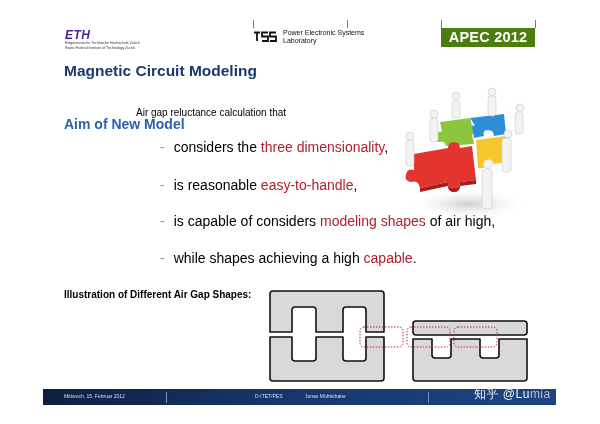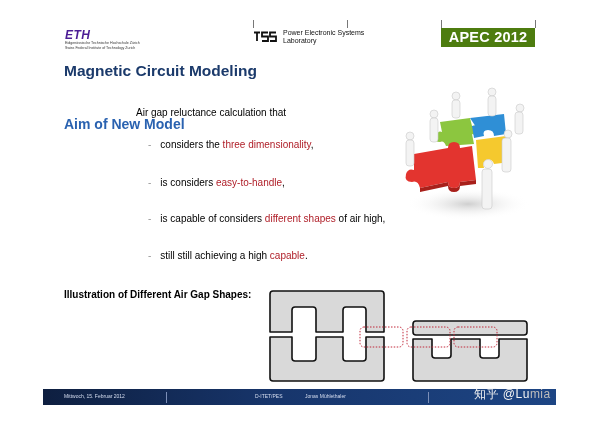--- a/index.html
+++ b/index.html
@@ -18,21 +18,21 @@
   .pes-text { font-size: 7px; line-height: 7.5px; color: #111; }
 
   .apec-logo { position: absolute; left: 441px; top: 28px; width: 94px; height: 19px; background: #4d7c0f; color: #fff; font-weight: bold; font-size: 14.5px; line-height: 19px; text-align: center; letter-spacing: 0.2px; }
 
   
   .title { position: absolute; left: 64px; top: 62px; font-size: 15.5px; font-weight: bold; color: #1b3a6b; }
   .subtitle { position: absolute; left: 64px; top: 80px; font-size: 14px; font-weight: bold; color: #2a62b0; margin-top: 36px; }
 
   
   .intro { position: absolute; left: 136px; top: 107px; font-size: 10px; font-weight: normal; }
-  .bullet { position: absolute; left: 148px; font-size: 10px; white-space: nowrap; }
+  .bullet { position: absolute; left: 160px; font-size: 14px; white-space: nowrap; }
   .bullet .dash { color: #999; margin-right: 9px; }
   .hl { color: #b0202a; }
 
   .illus-label { position: absolute; left: 64px; top: 289px; font-size: 10px; font-weight: bold; }
 
   
   .puzzle { position: absolute; left: 398px; top: 84px; width: 134px; height: 142px; }
 
   
   .airgap { position: absolute; left: 262px; top: 288px; width: 272px; height: 96px; }
@@ -78,27 +78,27 @@
 
 <div class="title">Magnetic Circuit Modeling</div>
 <div class="subtitle">Aim of New Model</div>
 
 <div class="intro">Air gap reluctance calculation that</div>
 
 <div class="bullet" style="top:139px">
   <span class="dash">-</span><span>considers the </span><span class="hl">three dimensionality</span><span>,</span>
 </div>
 <div class="bullet" style="top:177px">
-  <span class="dash">-</span><span>is considers </span><span class="hl">easy-to-handle</span><span>,</span>
+  <span class="dash">-</span><span>is reasonable </span><span class="hl">easy-to-handle</span><span>,</span>
 </div>
 <div class="bullet" style="top:213px">
-  <span class="dash">-</span><span>is capable of considers </span><span class="hl">different shapes</span><span> of air high,</span>
+  <span class="dash">-</span><span>is capable of considers </span><span class="hl">modeling shapes</span><span> of air high,</span>
 </div>
 <div class="bullet" style="top:250px">
-  <span class="dash">-</span><span>still still achieving a high </span><span class="hl">capable</span><span>.</span>
+  <span class="dash">-</span><span>while shapes achieving a high </span><span class="hl">capable</span><span>.</span>
 </div>
 
 <svg class="puzzle" viewBox="0 0 134 142">
   <defs>
     <radialGradient id="shadow" cx="50%" cy="50%" r="50%">
       <stop offset="0%" stop-color="#cfcfcf"></stop>
       <stop offset="100%" stop-color="#ffffff" stop-opacity="0"></stop>
     </radialGradient>
   </defs>
   <ellipse cx="70" cy="120" rx="62" ry="16" fill="url(#shadow)"></ellipse>

